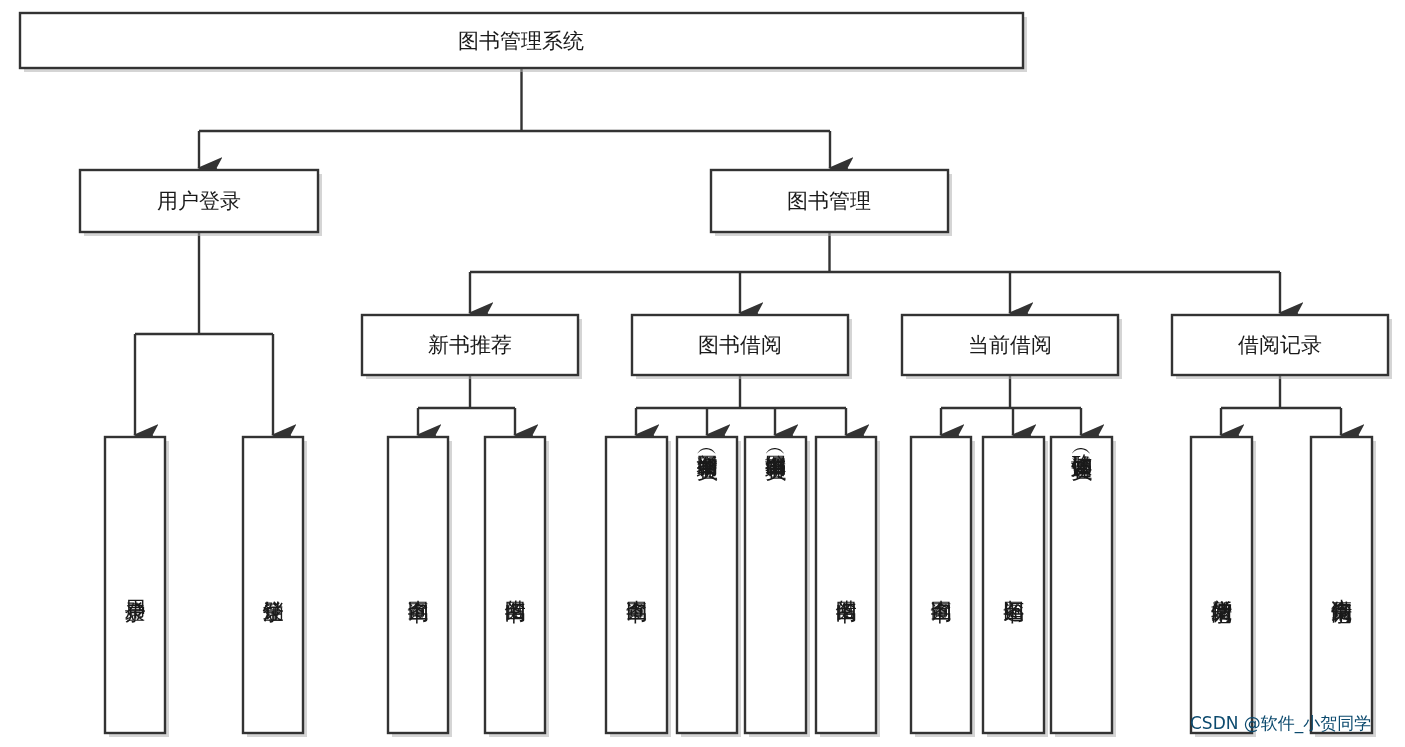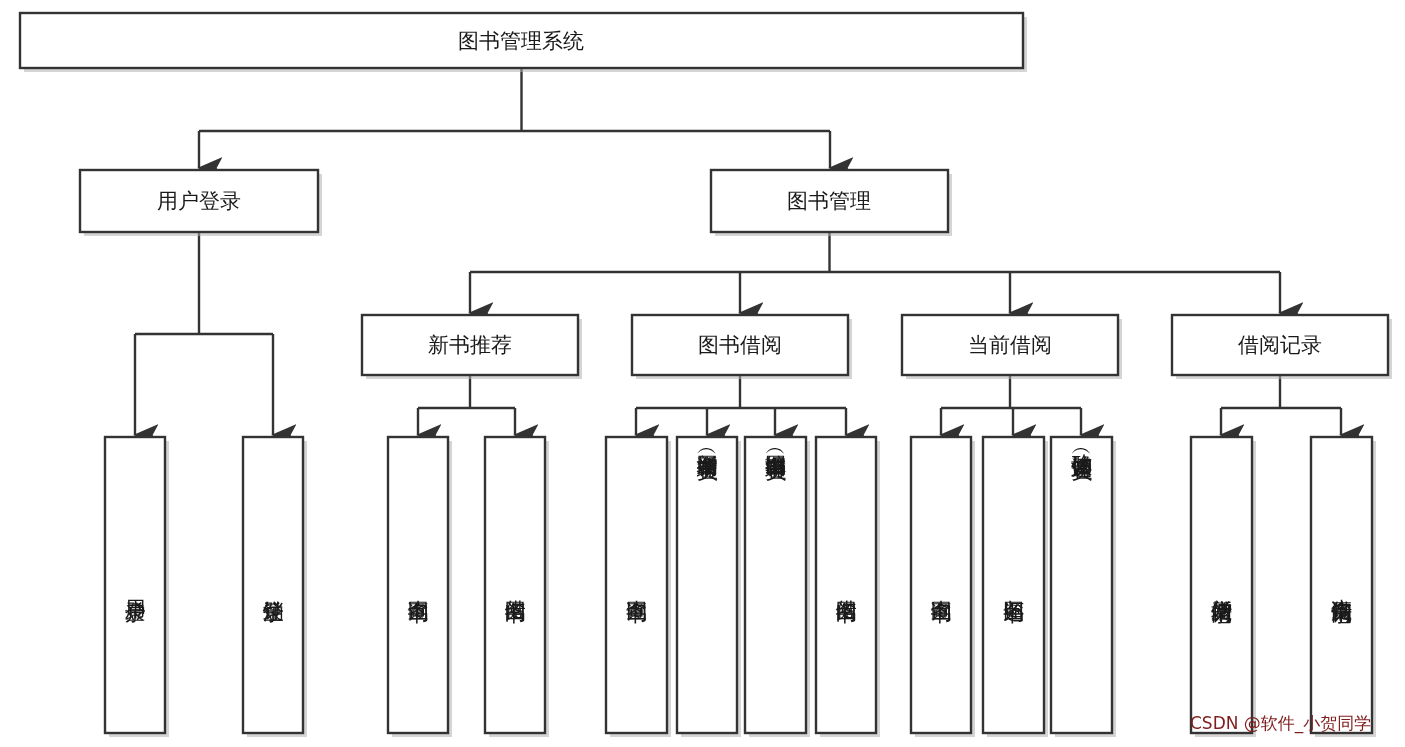--- a/index.html
+++ b/index.html
@@ -65,21 +65,21 @@
     font-size: 21px;
     line-height: 1.06;
     color: #1a1a1a;
     letter-spacing: 1px;
     white-space: nowrap;
   }
   .watermark {
     position: absolute;
     font-family: "DejaVu Sans", "Liberation Sans", sans-serif;
     font-size: 17px;
-    color: #7f1d1d;
+    color: #0c4a6e;
     white-space: nowrap;
     left: 1190px;
     top: 712px;
   }
 </style>
 </head>
 <body>
 
 <div id="diagram-root">
 

